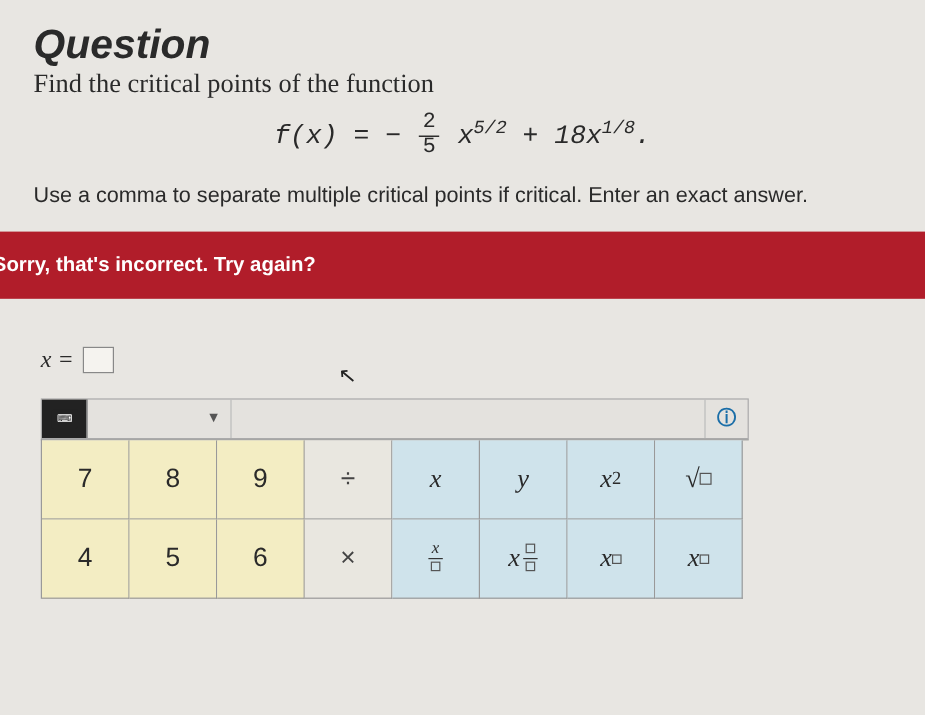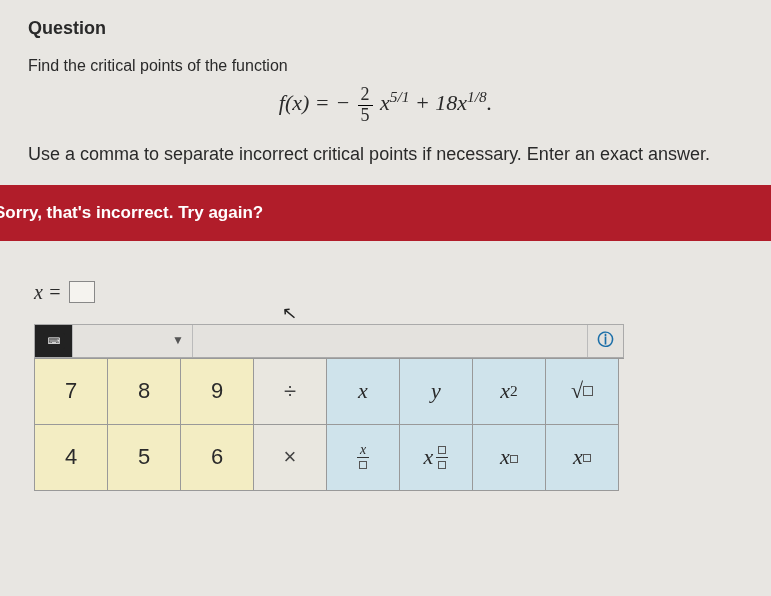--- a/index.html
+++ b/index.html
@@ -8,36 +8,36 @@
     background: #e8e6e2;
     width: 771px;
     height: 596px;
     overflow: hidden;
     color: #2a2a2a;
   }
   .page {
     padding: 18px 28px 0 28px;
   }
   .question-title {
-    font-size: 18px;
+    font-size: 34px;
     font-weight: bold;
-    margin-bottom: 18px;
-    font-family: Arial, sans-serif;
+    font-family: Arial, sans-serif;
+    font-style: italic;
   }
   .prompt {
-    font-size: 16px;
+    font-size: 22px;
     margin-bottom: 10px;
-    font-family: Liberation Sans, sans-serif;
+    font-family: Liberation Serif, serif;
   }
   .equation {
     text-align: center;
     font-size: 22px;
     margin: 10px 0 18px 0;
     font-style: italic;
-    font-family: Liberation Serif, serif;
+    font-family: Liberation Mono, monospace;
   }
   .equation .func { font-style: italic; }
   .frac {
     display: inline-block;
     vertical-align: middle;
     text-align: center;
     font-style: normal;
     line-height: 1.1;
     margin: 0 2px;
   }
@@ -161,25 +161,25 @@
 
   <div class="prompt">Find the critical points of the function</div>
 
   <div class="equation">
     <span class="func">f(x) = </span>
     <span>−</span>
     <span class="frac">
       <span class="num">2</span>
       <span class="den">5</span>
     </span>
-    <span class="func">x</span><span class="sup">5/1</span>
+    <span class="func">x</span><span class="sup">5/2</span>
     <span> + 18</span><span class="func">x</span><span class="sup">1/8</span><span>.</span>
   </div>
 
-  <div class="instructions">Use a comma to separate incorrect critical points if necessary. Enter an exact answer.</div>
+  <div class="instructions">Use a comma to separate multiple critical points if critical. Enter an exact answer.</div>
 </div>
 
 <div class="error-bar">Sorry, that's incorrect. Try again?</div>
 
 <div class="cursor">↖</div>
 
 <div class="page" style="padding-top:0;">
   <div class="answer-row">
     <span>x =</span>
     <span class="answer-box"></span>

